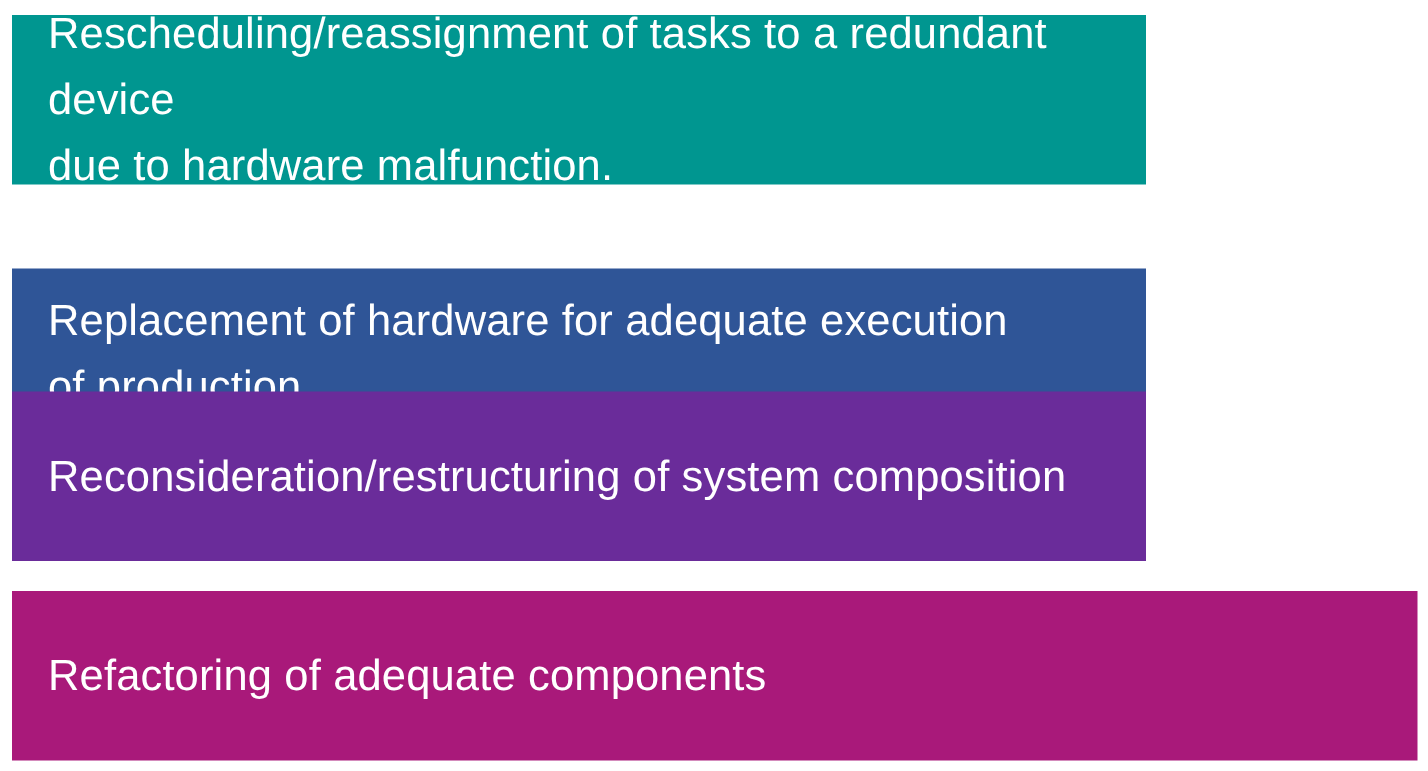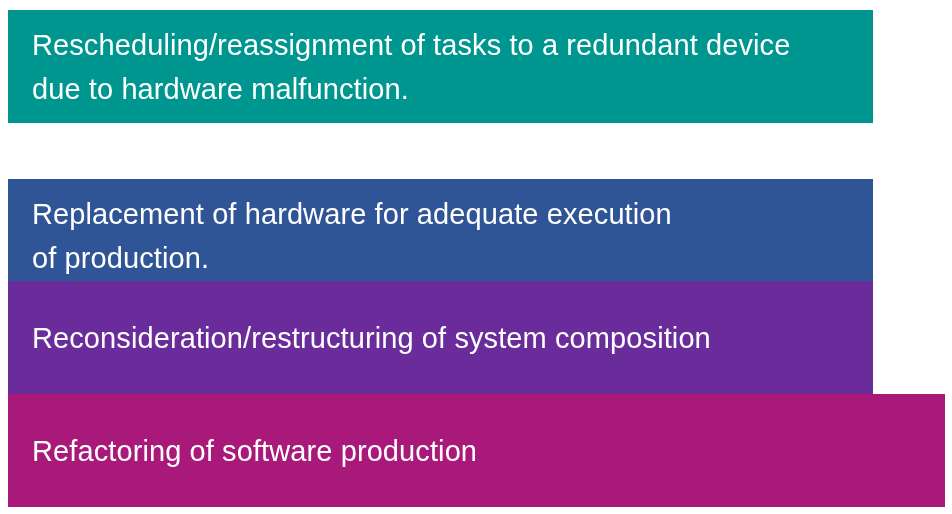--- a/index.html
+++ b/index.html
@@ -10,51 +10,51 @@
     body {
       width: 952px;
       height: 514px;
       position: relative;
       overflow: hidden;
       font-family: "Liberation Sans", "DejaVu Sans", sans-serif;
     }
     .box {
       position: absolute;
       left: 8px;
-      width: 865px;
+      width: 756px;
       height: 113px;
       box-sizing: border-box;
       padding-left: 24px;
       display: flex;
       align-items: center;
       color: #ffffff;
     }
     .box-text {
       font-size: 29px;
       line-height: 44px;
       letter-spacing: 0.1px;
       white-space: pre-line;
     }
     #box-1 { top: 10px; height: 113px; }
     #box-2 { top: 135px; height: 113px; }
-    #box-3 { top: 261px; height: 113px; margin-top: 20px; }
+    #box-3 { top: 261px; height: 113px; }
     #box-4 { top: 394px; height: 113px; width: 937px; }
   </style>
 </head>
 <body>
 
 <div class="box" id="box-1" style="background: rgb(0, 150, 144);">
   <div class="box-text">Rescheduling/reassignment of tasks to a redundant device
 due to hardware malfunction.</div>
 </div>
 
 <div class="box" id="box-2" style="background: rgb(47, 85, 151); margin-top: 44px;">
   <div class="box-text">Replacement of hardware for adequate execution
 of production.</div>
 </div>
 
 <div class="box" id="box-3" style="background: rgb(106, 44, 154);">
   <div class="box-text">Reconsideration/restructuring of system composition</div>
 </div>
 
 <div class="box" id="box-4" style="background: rgb(169, 25, 122);">
-  <div class="box-text">Refactoring of software production</div>
+  <div class="box-text">Refactoring of adequate components</div>
 </div>
 
 </body></html>

